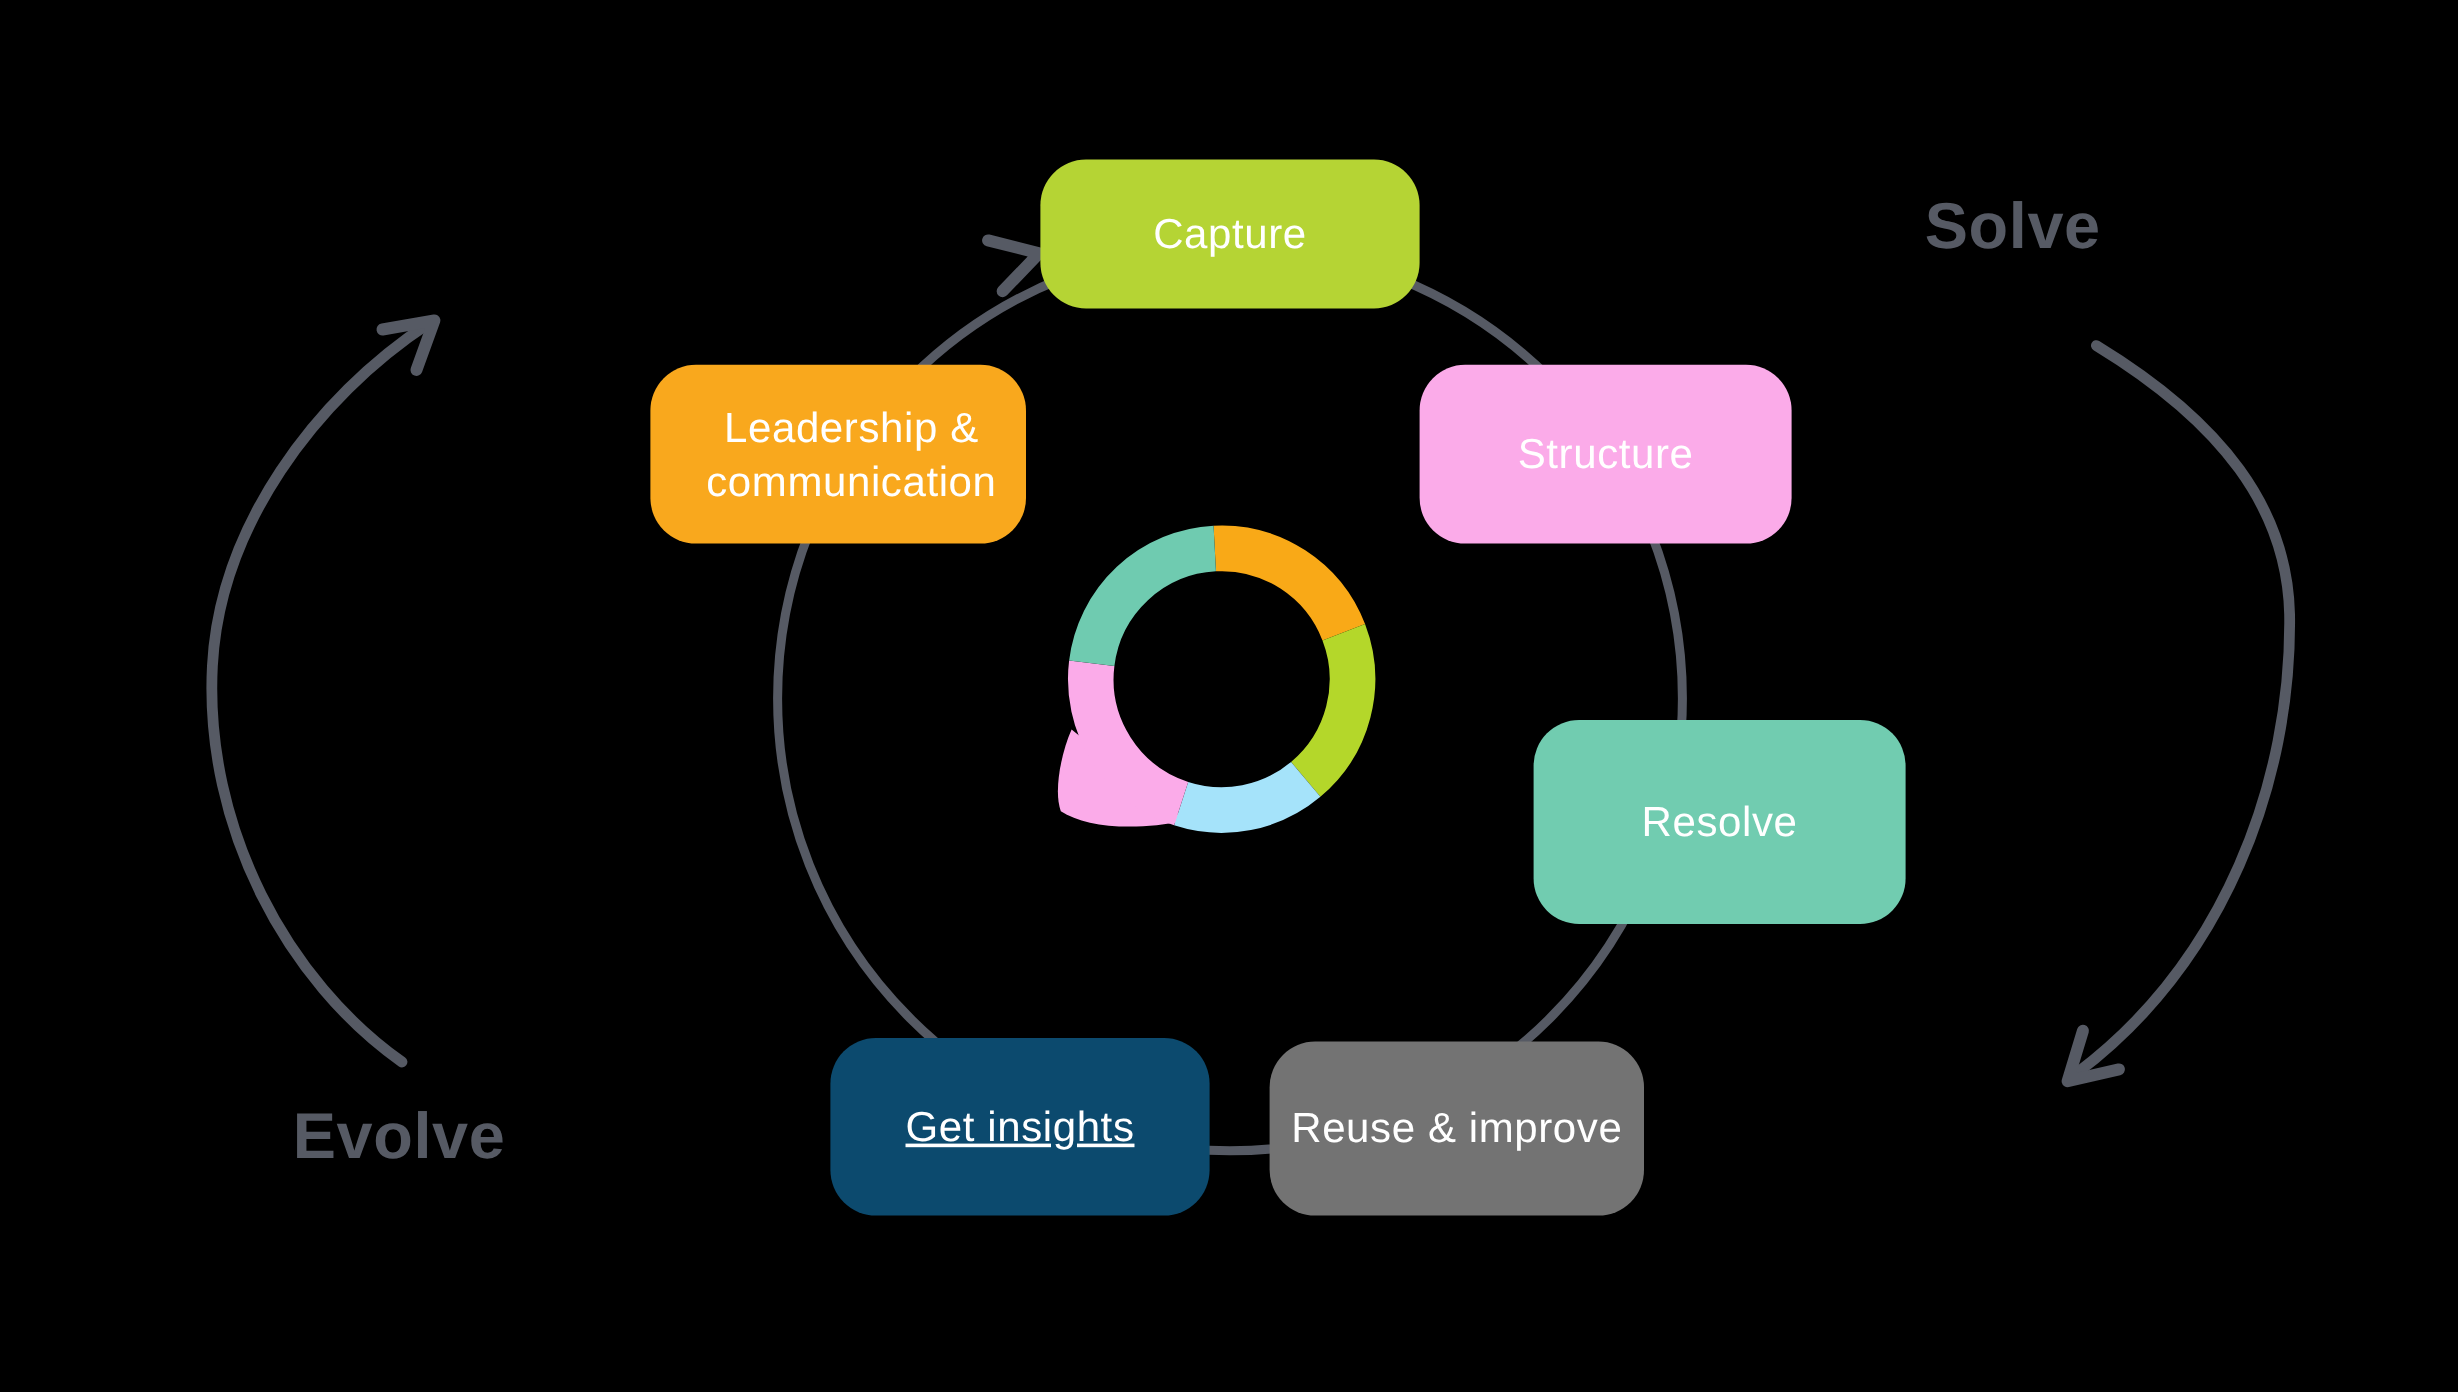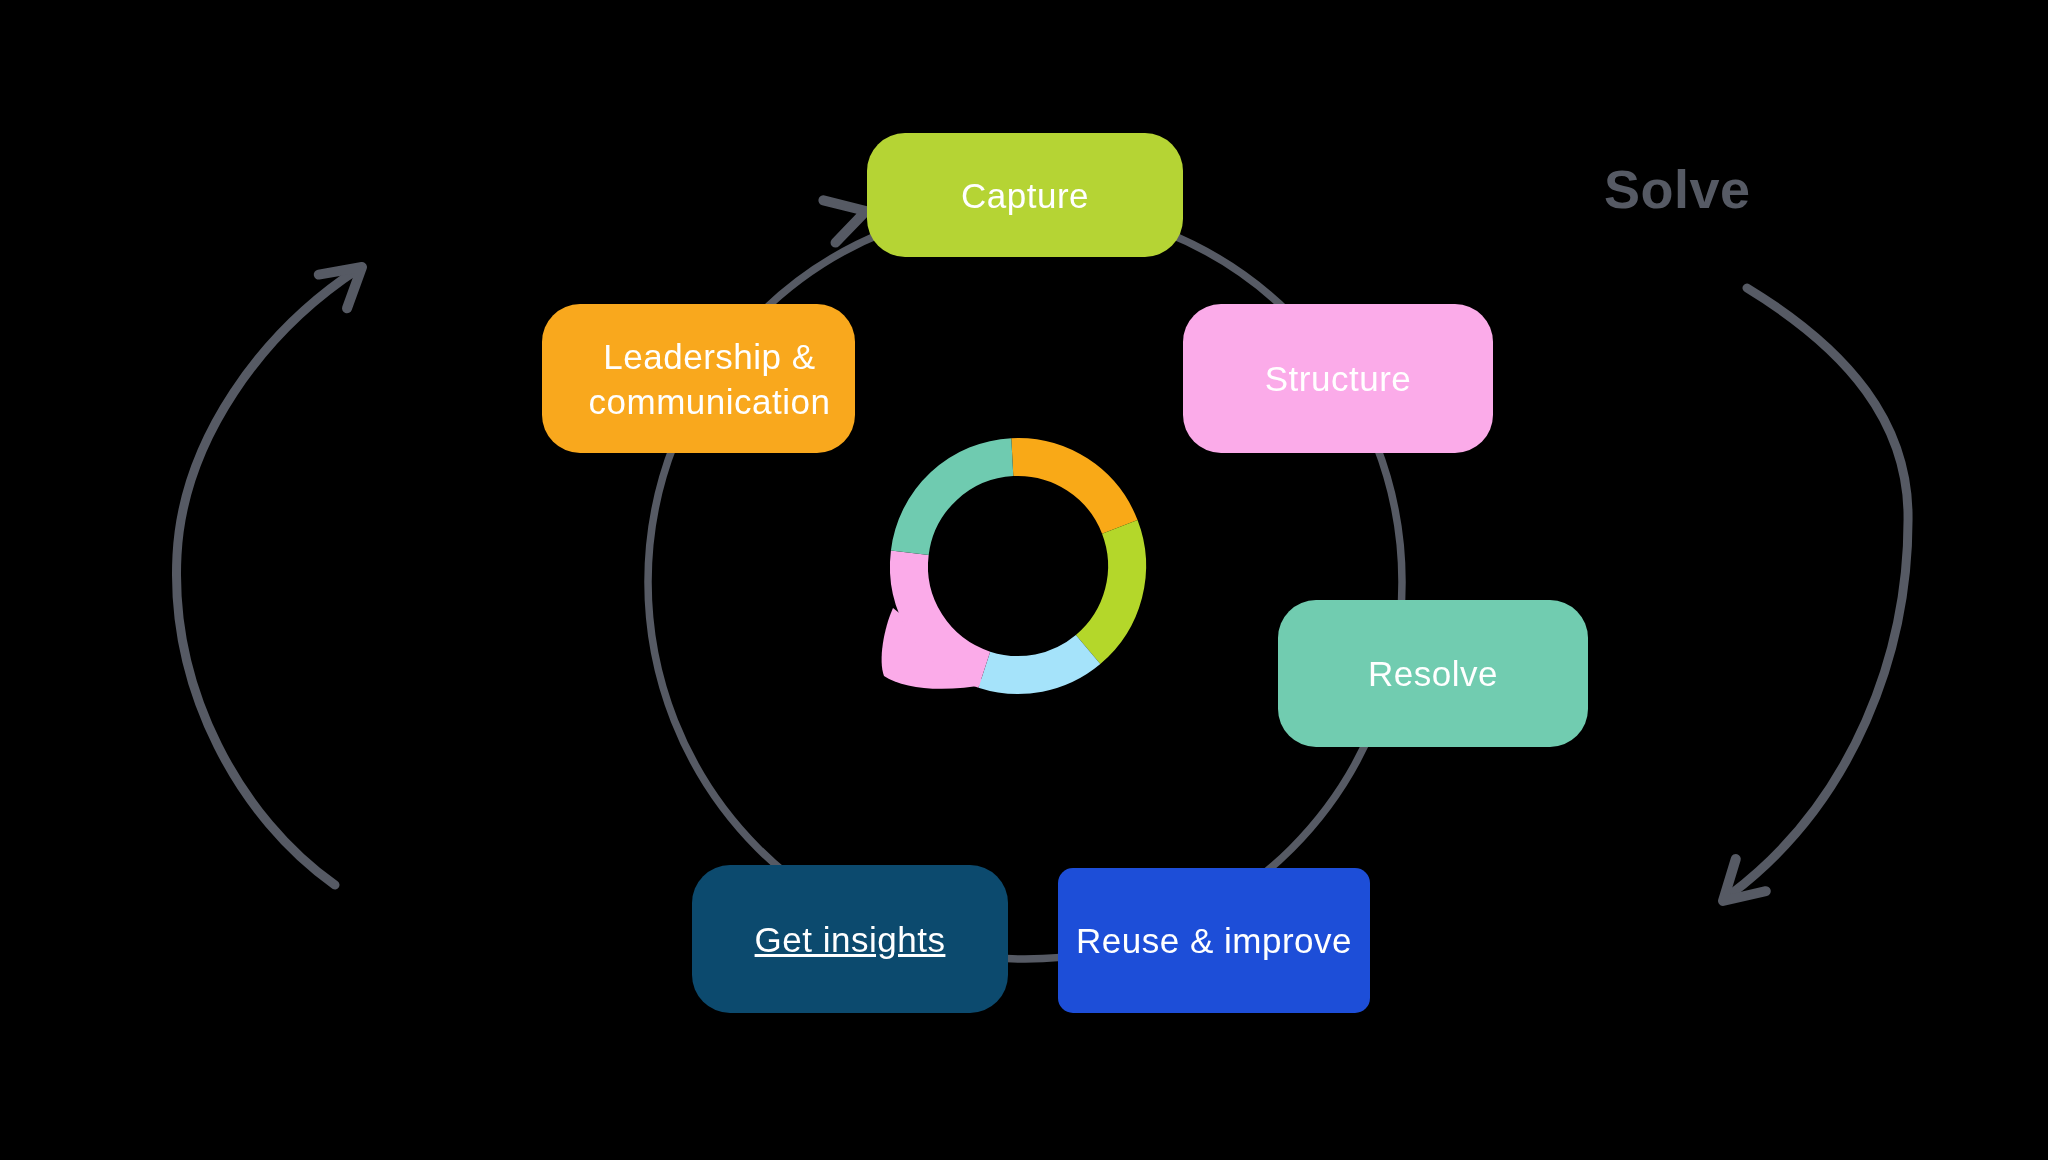--- a/index.html
+++ b/index.html
@@ -32,21 +32,21 @@
     color: #ffffff;
     font-size: 35px;
     line-height: 45px;
     letter-spacing: 0.5px;
     padding: 0 18px;
     box-sizing: border-box;
     font-weight: 400;
   }
   .s1 { left: 867px;  top: 133px; width: 316px; height: 124px; }
   .s2 { left: 1183px; top: 304px; width: 310px; height: 149px; }
-  .s3 { left: 1278px; top: 600px; width: 310px; height: 147px; }
+  .s3 { left: 1278px; top: 600px; width: 310px; height: 170px; }
   .s4 { left: 1058px; top: 868px; width: 312px; height: 145px; }
   .s5 { left: 692px;  top: 865px; width: 316px; height: 148px; }
   .s6 { left: 462px;  top: 600px; width: 315px; height: 147px; }
   .s7 { left: 542px;  top: 304px; width: 313px; height: 149px; padding-left: 40px; }
   .big-label {
     position: absolute;
     z-index: 2;
     font-size: 54px;
     font-weight: 700;
     letter-spacing: 0.5px;
@@ -94,29 +94,30 @@
   </div>
 
   <div class="step s2" style="background-color: rgb(251, 171, 233);">
     <span>Structure</span>
   </div>
 
   <div class="step s3" style="background-color: rgb(113, 204, 176);">
     <span>Resolve</span>
   </div>
 
-  <div class="step s4" style="background-color: #1d4ed8; border-radius: 15px;">
+  <div class="step s4" style="background-color: #737373;">
     <span>Reuse &amp; improve</span>
   </div>
 
   <div class="step s5" style="background-color: #0c4a6e; text-decoration: underline;">
     <span>Get insights</span>
   </div>
 
 
   <div class="step s7" style="background-color: rgb(249, 168, 29);">
     <span>Leadership &amp; communication</span>
   </div>
 
   <div class="big-label label-solve" style="color: rgb(86, 90, 100);">Solve</div>
 
+  <div class="big-label label-evolve" style="color: rgb(86, 90, 100);">Evolve</div>
 
 </div>
 
 </body></html>

